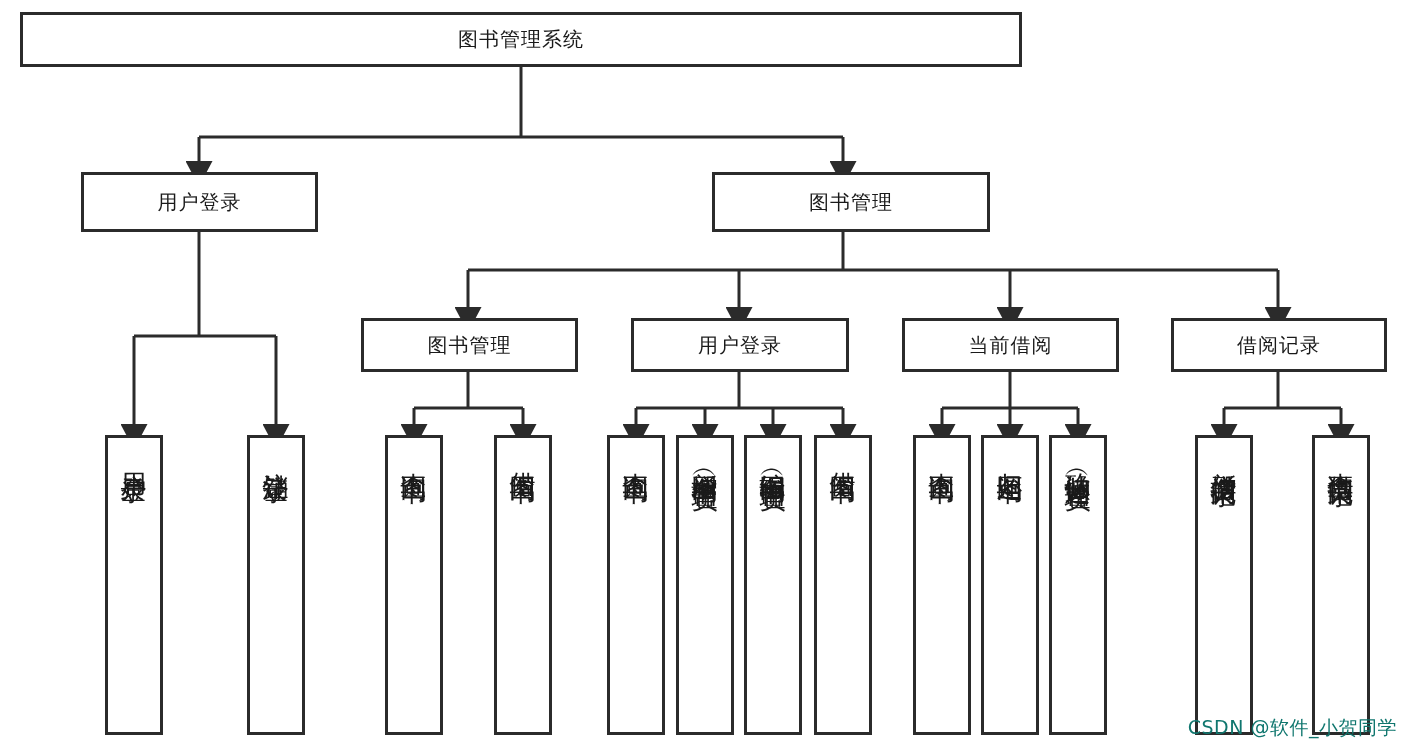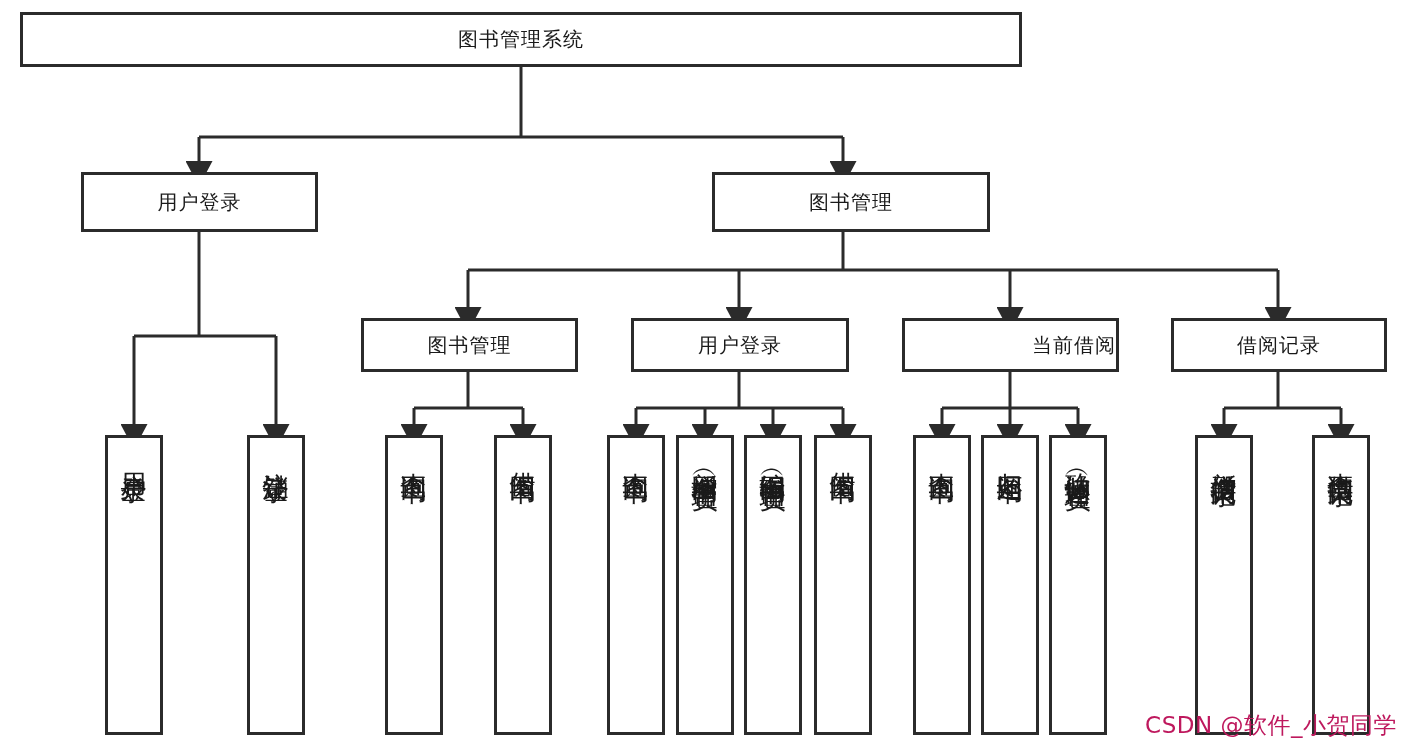--- a/index.html
+++ b/index.html
@@ -53,22 +53,22 @@
     text-orientation: upright;
     font-size: 26px;
     line-height: 1.08;
     letter-spacing: 2px;
     white-space: nowrap;
   }
   #watermark {
     position: absolute;
     right: 8px;
     bottom: 6px;
-    font-size: 23px;
-    color: #be185d;
+    font-size: 19px;
+    color: #0f766e;
     letter-spacing: 0.5px;
     white-space: nowrap;
     pointer-events: none;
   }
 </style>
 </head>
 <body>
 
 <div id="canvas">
 
@@ -132,21 +132,21 @@
   <div class="node horizontal" style="left:712px; top:172px; width:278px; height:60px;">
     <span class="label">图书管理</span>
   </div>
 
   <div class="node horizontal" style="left:361px; top:318px; width:217px; height:54px;">
     <span class="label">图书管理</span>
   </div>
   <div class="node horizontal" style="left:631px; top:318px; width:218px; height:54px;">
     <span class="label">用户登录</span>
   </div>
-  <div class="node horizontal" style="left:902px; top:318px; width:217px; height:54px;justify-content:flex-end;">
+  <div class="node horizontal" style="left:902px; top:318px; width:217px; height:54px;">
     <span class="label">当前借阅</span>
   </div>
   <div class="node horizontal" style="left:1171px; top:318px; width:216px; height:54px;">
     <span class="label">借阅记录</span>
   </div>
 
   <div class="node vertical" style="left:105px; top:435px; width:58px; height:300px;">
     <span class="label">用户登录</span>
   </div>
   <div class="node vertical" style="left:247px; top:435px; width:58px; height:300px;">

